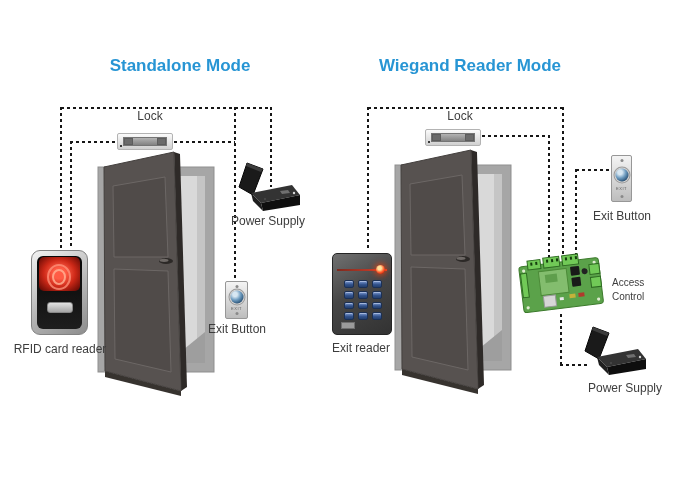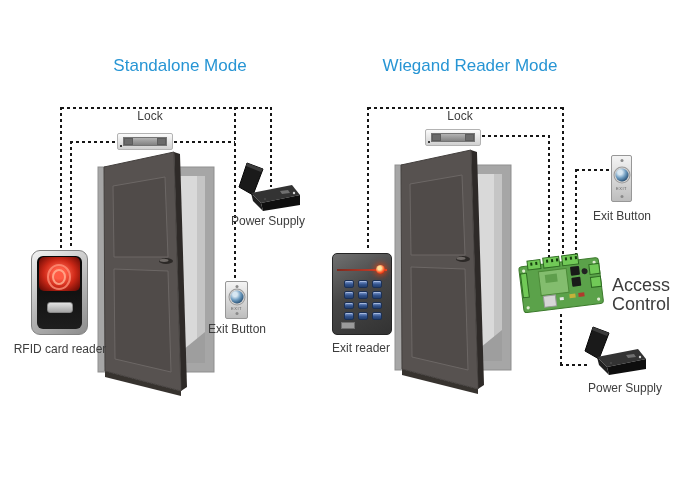--- a/index.html
+++ b/index.html
@@ -3,23 +3,23 @@
 <meta charset="utf-8">
 <style>
   :root{
     --background:#ffffff; --accent:#2795d4; --label:#3d3d3d; --wire:#161616;
   }
   *{margin:0;padding:0;box-sizing:border-box;}
   body{font-family:"Liberation Sans", sans-serif;background:#eee;}
   .canvas{position:relative;width:680px;height:501px;background:var(--background);overflow:hidden;}
 
   
-  .title{position:absolute;transform:translateX(-50%);font-size:17px;font-weight:400;color:var(--accent);white-space:nowrap;}
+  .title{position:absolute;transform:translateX(-50%);font-size:17px;font-weight:700;color:var(--accent);white-space:nowrap;}
   .lbl{position:absolute;transform:translateX(-50%);font-size:12px;color:var(--label);white-space:nowrap;}
-  .lbl-left{position:absolute;font-size:18px;color:var(--label);line-height:19px;}
+  .lbl-left{position:absolute;font-size:10px;color:var(--label);line-height:14px;}
 
   
   .dash-h{position:absolute;height:2px;background:repeating-linear-gradient(90deg,var(--wire) 0 3px,transparent 3px 6px);}
   .dash-v{position:absolute;width:2px;background:repeating-linear-gradient(180deg,var(--wire) 0 3px,transparent 3px 6px);}
 
   
   .maglock{position:absolute;width:56px;height:17px;background:linear-gradient(#fbfbfb,#d0d0d0);border:1px solid #b3b3b3;border-radius:2px;}
   .maglock .plate{position:absolute;left:5px;right:5px;top:3px;bottom:3px;background:linear-gradient(#b3b3b3,#828282);border:1px solid #757575;}
   .maglock .plate::before,.maglock .plate::after{content:"";position:absolute;top:0;bottom:0;width:7px;background:#6b6b6b;border:1px solid #5d5d5d;}
   .maglock .plate::before{left:0;} .maglock .plate::after{right:0;}

